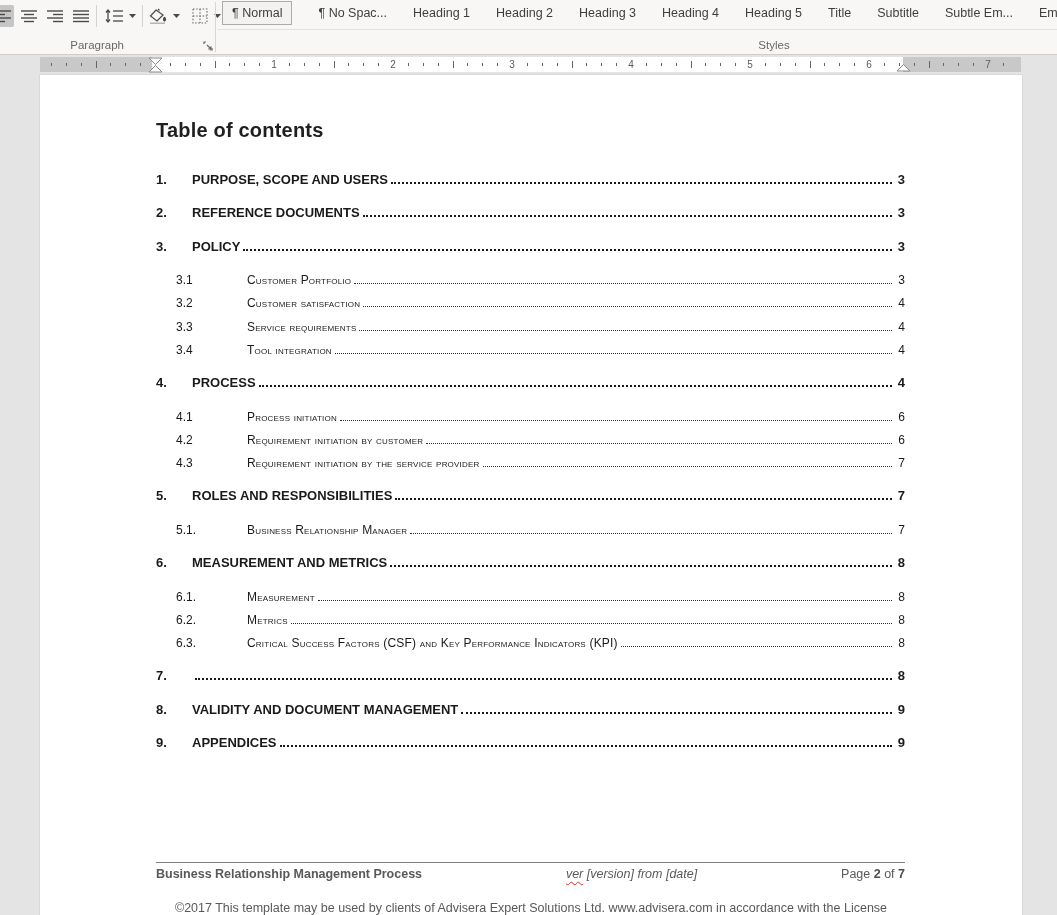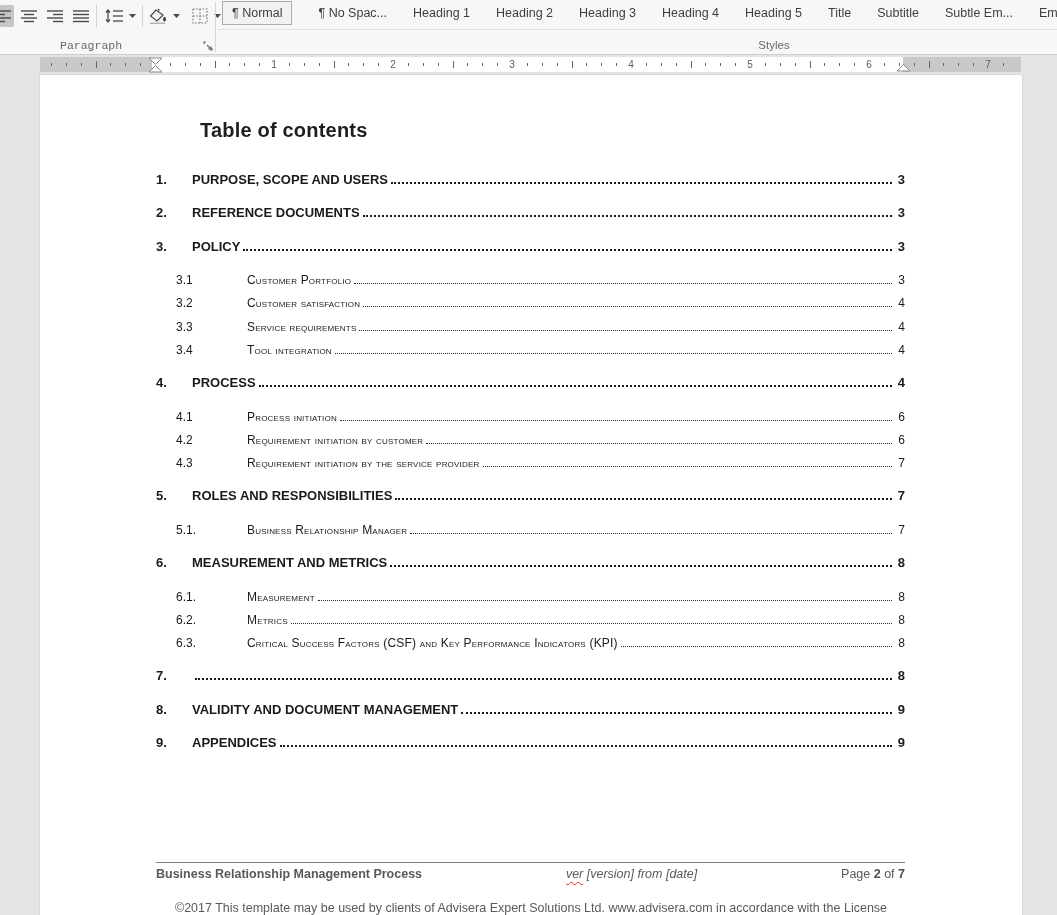--- a/index.html
+++ b/index.html
@@ -12,38 +12,38 @@
   .ribbon{position:absolute;left:0;top:0;width:1057px;height:54px;background:#f8f7f6;border-bottom:1px solid #cfcdcb;}
   .para-group{position:absolute;left:0;top:0;width:216px;height:53px;}
   .icon-row{position:absolute;left:0;top:3px;height:26px;display:flex;align-items:center;}
   .tbtn{display:flex;align-items:center;justify-content:center;width:22px;height:22px;border-radius:2px;}
   .tbtn.selected{background:#c6c6c6;}
   .tbtn.cut{margin-left:-8px;}
   .caret-btn{display:flex;align-items:center;justify-content:center;width:11px;height:22px;}
   .vsep{width:1px;height:22px;background:#d4d2d0;margin:0 4px;}
   .group-sep{position:absolute;left:215px;top:2px;width:1px;height:50px;background:#d8d6d4;}
   .group-label{position:absolute;top:39px;font-size:11.5px;color:#6a6866;}
-  .para-label{left:60px;width:64px;text-align:left;font-family:Liberation Mono, monospace;}
+  .para-label{left:60px;width:64px;text-align:right;}
   .dialog-launcher{position:absolute;left:202px;top:40px;width:12px;height:12px;display:flex;align-items:center;justify-content:center;}
   .styles-group{position:absolute;left:216px;top:0;right:0;height:54px;}
   .styles-gallery{position:absolute;left:2px;top:-4px;right:0;height:33px;display:flex;align-items:center;gap:26px;border-bottom:1px solid #e3e1df;padding-left:4px;overflow:hidden;white-space:nowrap;}
   .style-item{font-size:12.5px;color:#3f3e3d;flex:0 0 auto;}
   .style-item.selected{border:1px solid #ababab;background:#f3f2f1;padding:4px 9px;}
   .styles-label{left:528px;width:60px;text-align:center;}
   
   .ruler{position:absolute;left:40px;top:57px;width:981px;height:15px;background:#ffffff;overflow:visible;}
   .ruler .marginL{position:absolute;left:0;top:0;width:112px;height:15px;background:#c8c8c8;}
   .ruler .marginR{position:absolute;left:863px;top:0;right:0;height:15px;background:#c8c8c8;}
   .tick-dot{position:absolute;top:6px;width:1px;height:3px;background:#666;}
   .tick-half{position:absolute;top:4px;width:1px;height:7px;background:#666;}
   .tick-num{position:absolute;top:0;width:12px;margin-left:-6px;text-align:center;font-size:10px;line-height:15px;color:#5c5c5c;}
   .indent-marker{position:absolute;}
   
   .page{position:absolute;left:40px;top:75px;width:982px;height:900px;background:#ffffff;box-shadow:0 0 0 1px #d9d9d9;}
-  .doc-title{position:absolute;left:116px;top:44px;font-size:20px;font-weight:bold;color:#1f1f1f;letter-spacing:.2px;margin-left:44px;}
+  .doc-title{position:absolute;left:116px;top:44px;font-size:20px;font-weight:bold;color:#1f1f1f;letter-spacing:.2px;}
   .toc-row{position:absolute;display:flex;align-items:flex-end;height:16px;color:#1a1a1a;}
   .toc-row.l1{left:116px;width:749px;font-weight:bold;font-size:13px;}
   .toc-row.l2{left:136px;width:729px;font-size:12px;}
   .toc-row .tn{flex:0 0 auto;}
   .toc-row.l1 .tn{width:36px;}
   .toc-row.l2 .tn{width:71px;}
   .toc-row.l2 .tl{font-variant:small-caps;letter-spacing:.2px;}
   .toc-row .leader{flex:1 1 auto;margin:0 3px 3px 3px;}
   .toc-row.l1 .leader{border-bottom:2px dotted #1a1a1a;}
   .toc-row.l2 .leader{border-bottom:1.5px dotted #2b2b2b;margin-bottom:3px;}

